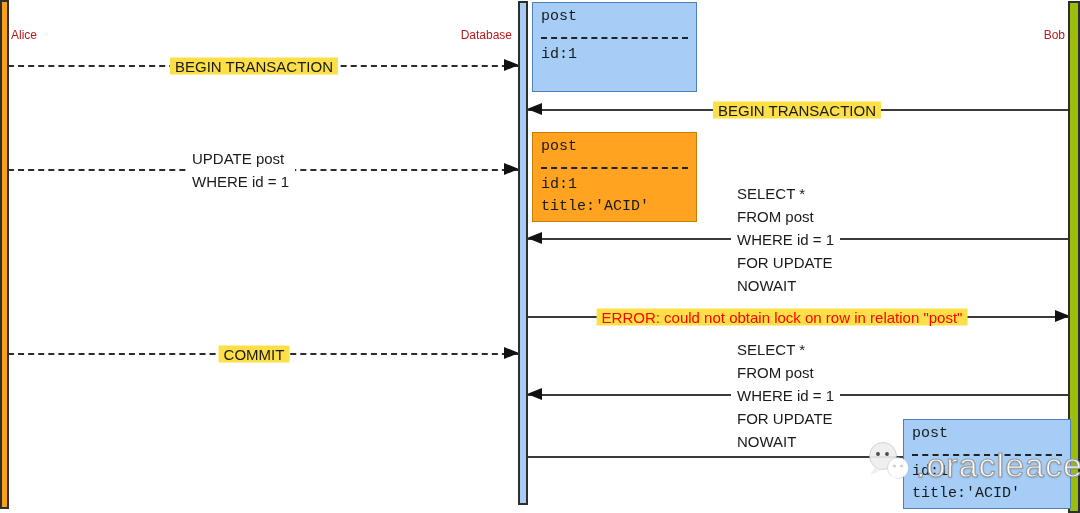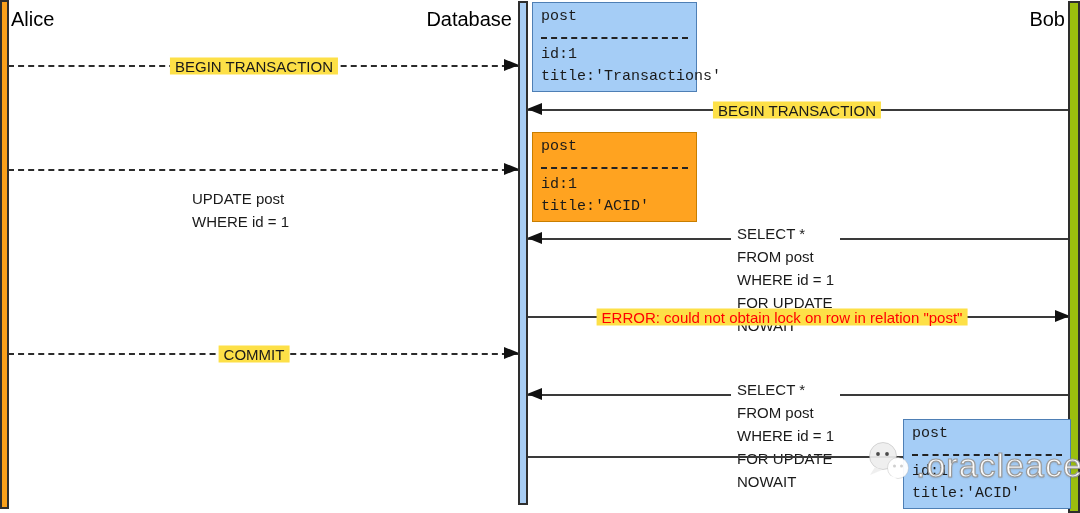--- a/index.html
+++ b/index.html
@@ -6,34 +6,34 @@
   .canvas{
     position:relative;width:1080px;height:513px;background:#ffffff;overflow:hidden;
     font-family:"Liberation Sans","DejaVu Sans",sans-serif;color:#1a1a1a;
   }
   
   .lifeline{position:absolute;border:2px solid #2e2e2e;box-sizing:border-box;z-index:2;}
   .lifeline-alice{left:0;top:1;width:9px;height:509px;}
   .lifeline-database{left:518;top:1px;width:10px;height:504px;left:518px;}
   .lifeline-bob{left:1068px;top:1px;width:12px;height:512px;}
   
-  .actor-label{position:absolute;font-size:20px;color:#000000;white-space:nowrap;z-index:4;}
+  .actor-label{position:absolute;font-size:12px;color:#b91c1c;white-space:nowrap;z-index:4;margin-top:20px;}
   
   .msg{position:absolute;height:0;z-index:1;}
   .msg-line{position:absolute;left:0;right:0;top:-1px;height:0;}
   .msg-line.dashed{border-top:2px dashed #2b2b2b;}
   .msg-line.solid{border-top:2px solid #3a3a3a;}
   .arrow{position:absolute;width:0;height:0;top:-7px;
          border-top:6px solid transparent;border-bottom:6px solid transparent;}
   .arrow.right{right:-1px;border-left:15px solid #111;}
   .arrow.left{left:-1px;border-right:15px solid #111;}
   .msg-label{position:absolute;top:0;transform:translate(-50%,-50%);
              background:#fde047;padding:0 5px;font-size:15px;white-space:nowrap;}
   .msg-block{position:absolute;top:0;transform:translateY(-50%);
-             background:#fff;padding:0 6px;font-size:15px;line-height:23px;white-space:nowrap;margin-top:40px;}
+             background:#fff;padding:0 6px;font-size:15px;line-height:23px;white-space:nowrap;}
   
   .note{position:absolute;box-sizing:border-box;border:1.5px solid;padding:3px 8px;
         font-size:15px;z-index:3;font-family:Liberation Mono, monospace;}
   .note-blue{background:#A5CDF6;border-color:#4E7FB5;}
   .note-orange{background:#FFA320;border-color:#C87E00;}
   .note-title{line-height:22px;}
   .note-sep{border-top:2px dashed #222;margin:9px 0 5px 0;}
   .note-field{line-height:22px;white-space:nowrap;}
   
   .watermark{position:absolute;left:866px;top:440px;display:flex;align-items:center;
@@ -116,21 +116,20 @@
   </div>
 
   <div class="msg" style="left:528px;width:377px;top:457px;">
     <div class="msg-line solid"></div>
   </div>
 
   <div class="note note-blue" style="left: 532px; top: 2px; width: 165px; height: 90px; background-color: rgb(165, 205, 246);">
     <div class="note-title">post</div>
     <div class="note-sep"></div>
     <div class="note-field">id:1</div>
-    <div class="note-field">title:'Transactions'</div>
   </div>
 
   <div class="note note-orange" style="left: 532px; top: 132px; width: 165px; height: 90px; background-color: rgb(255, 163, 32);">
     <div class="note-title">post</div>
     <div class="note-sep"></div>
     <div class="note-field">id:1</div>
     <div class="note-field">title:'ACID'</div>
   </div>
 
   <div class="note note-blue" style="left: 903px; top: 419px; width: 168px; height: 90px; background-color: rgb(165, 205, 246);">

